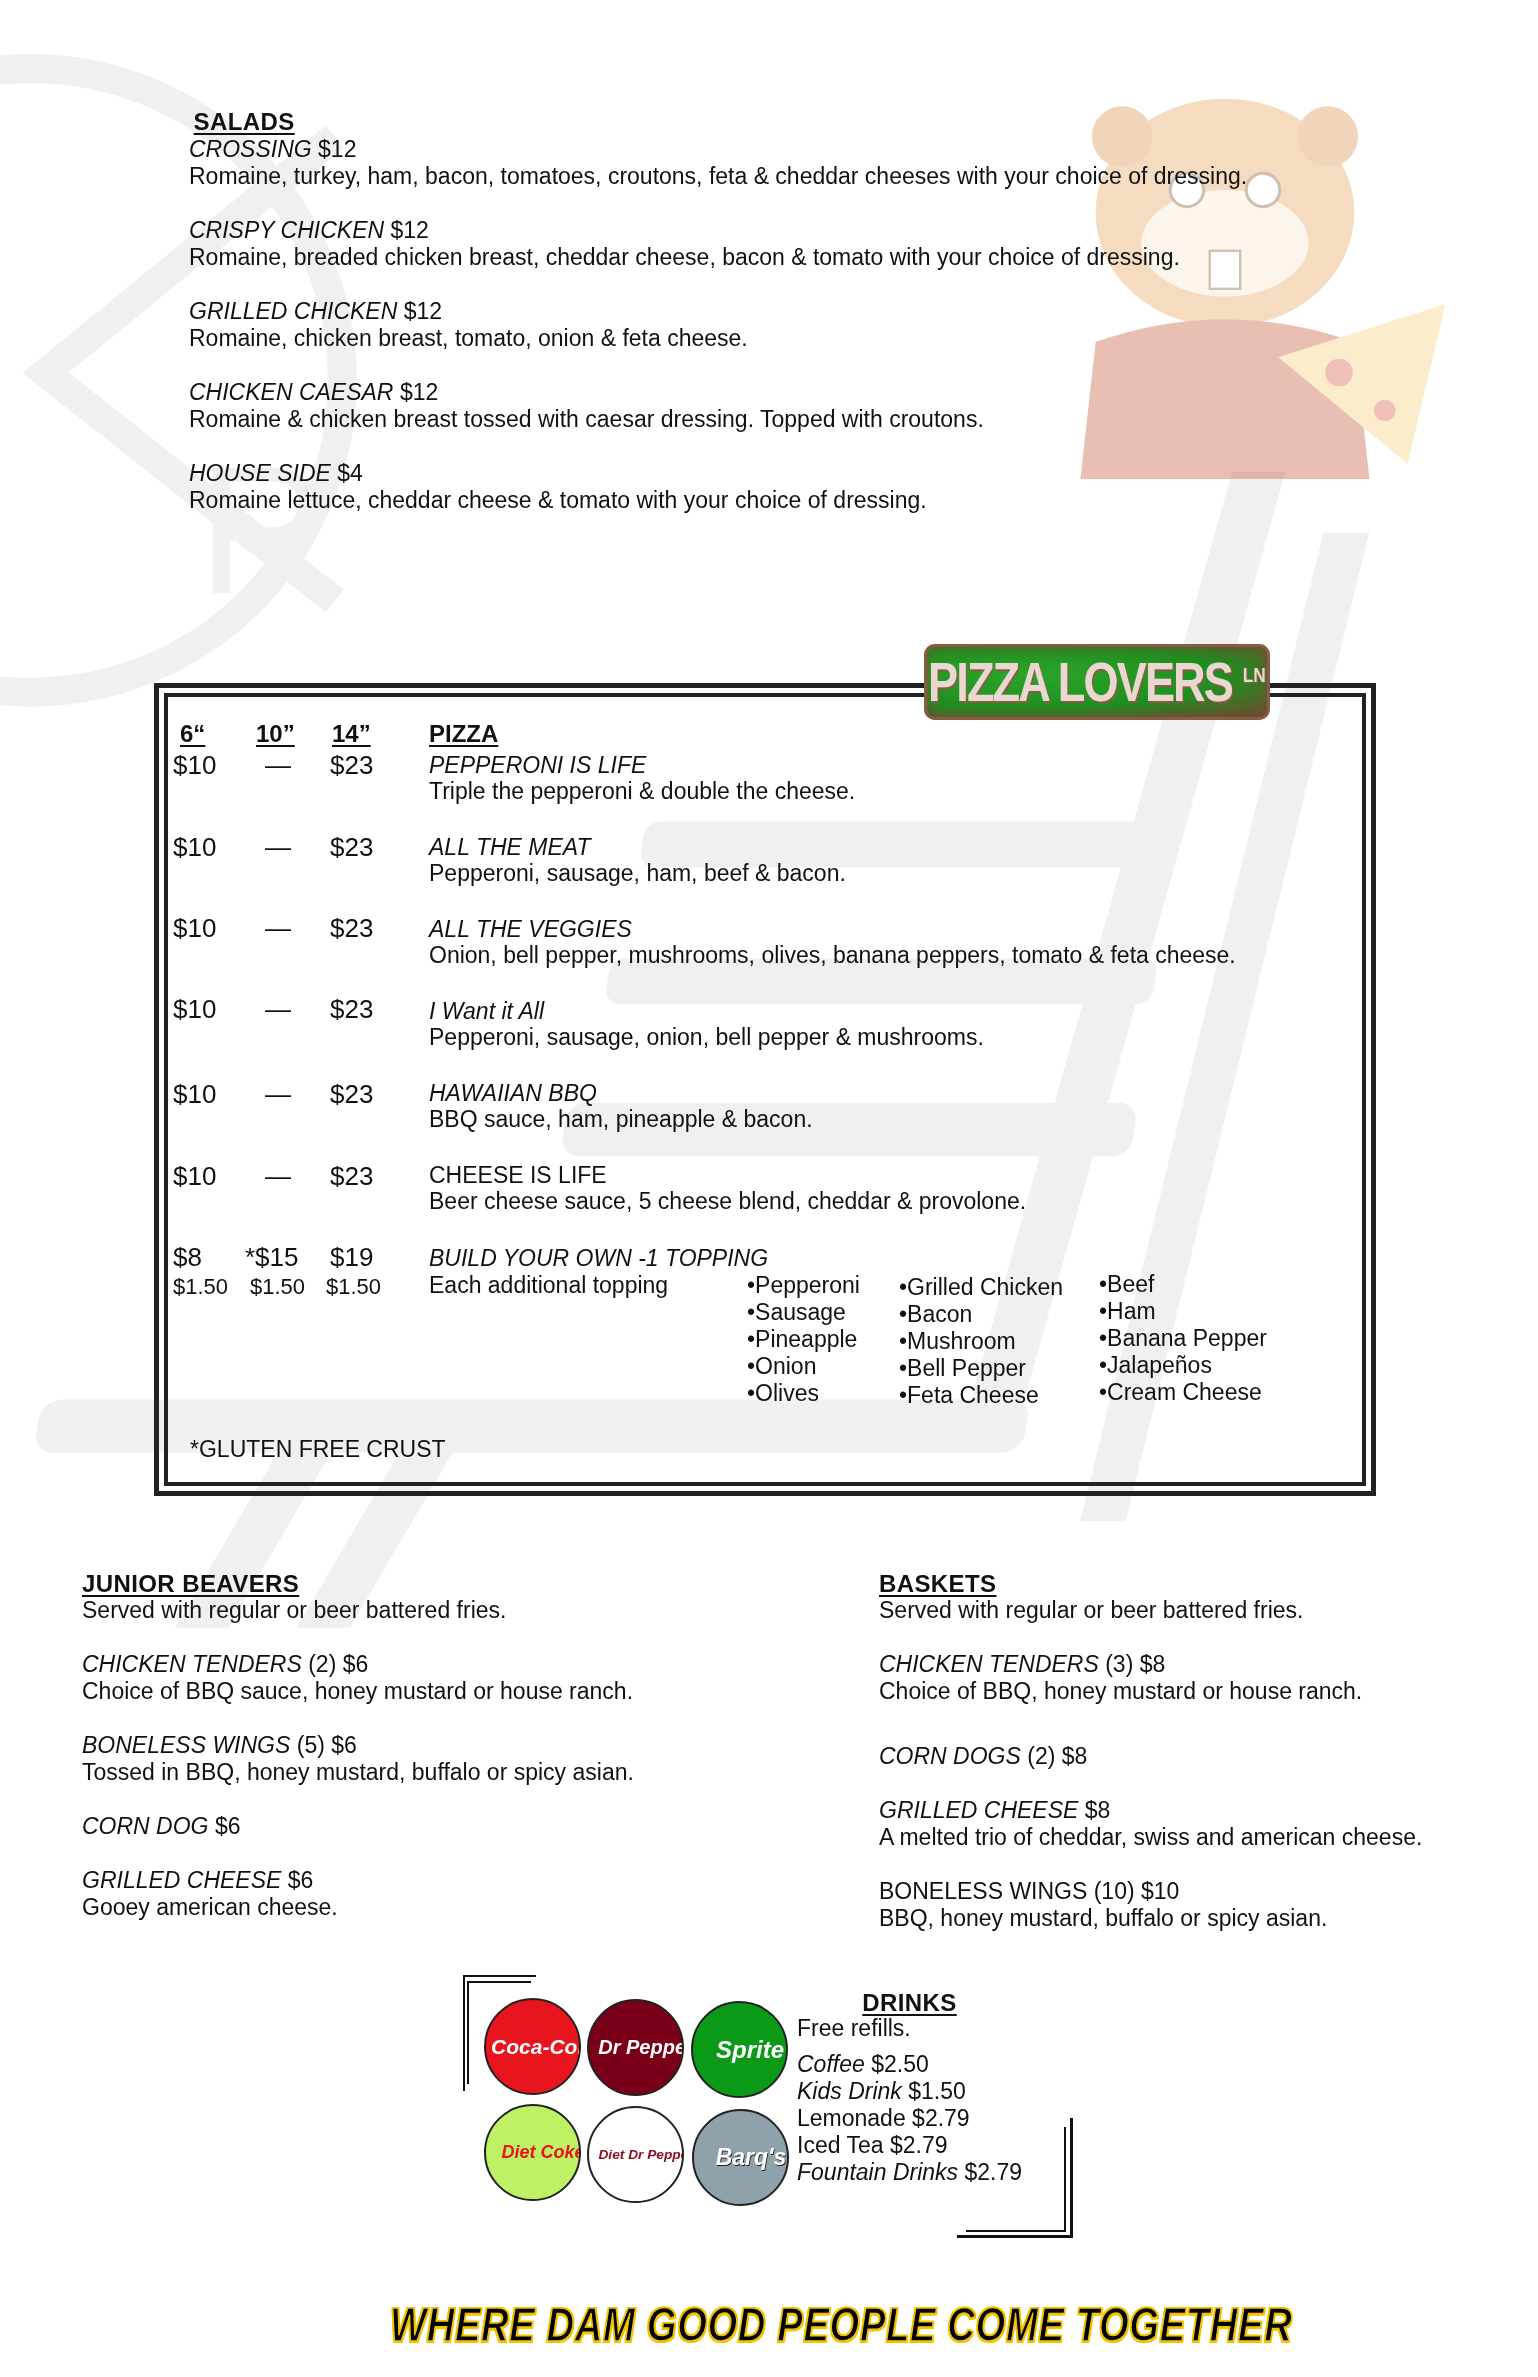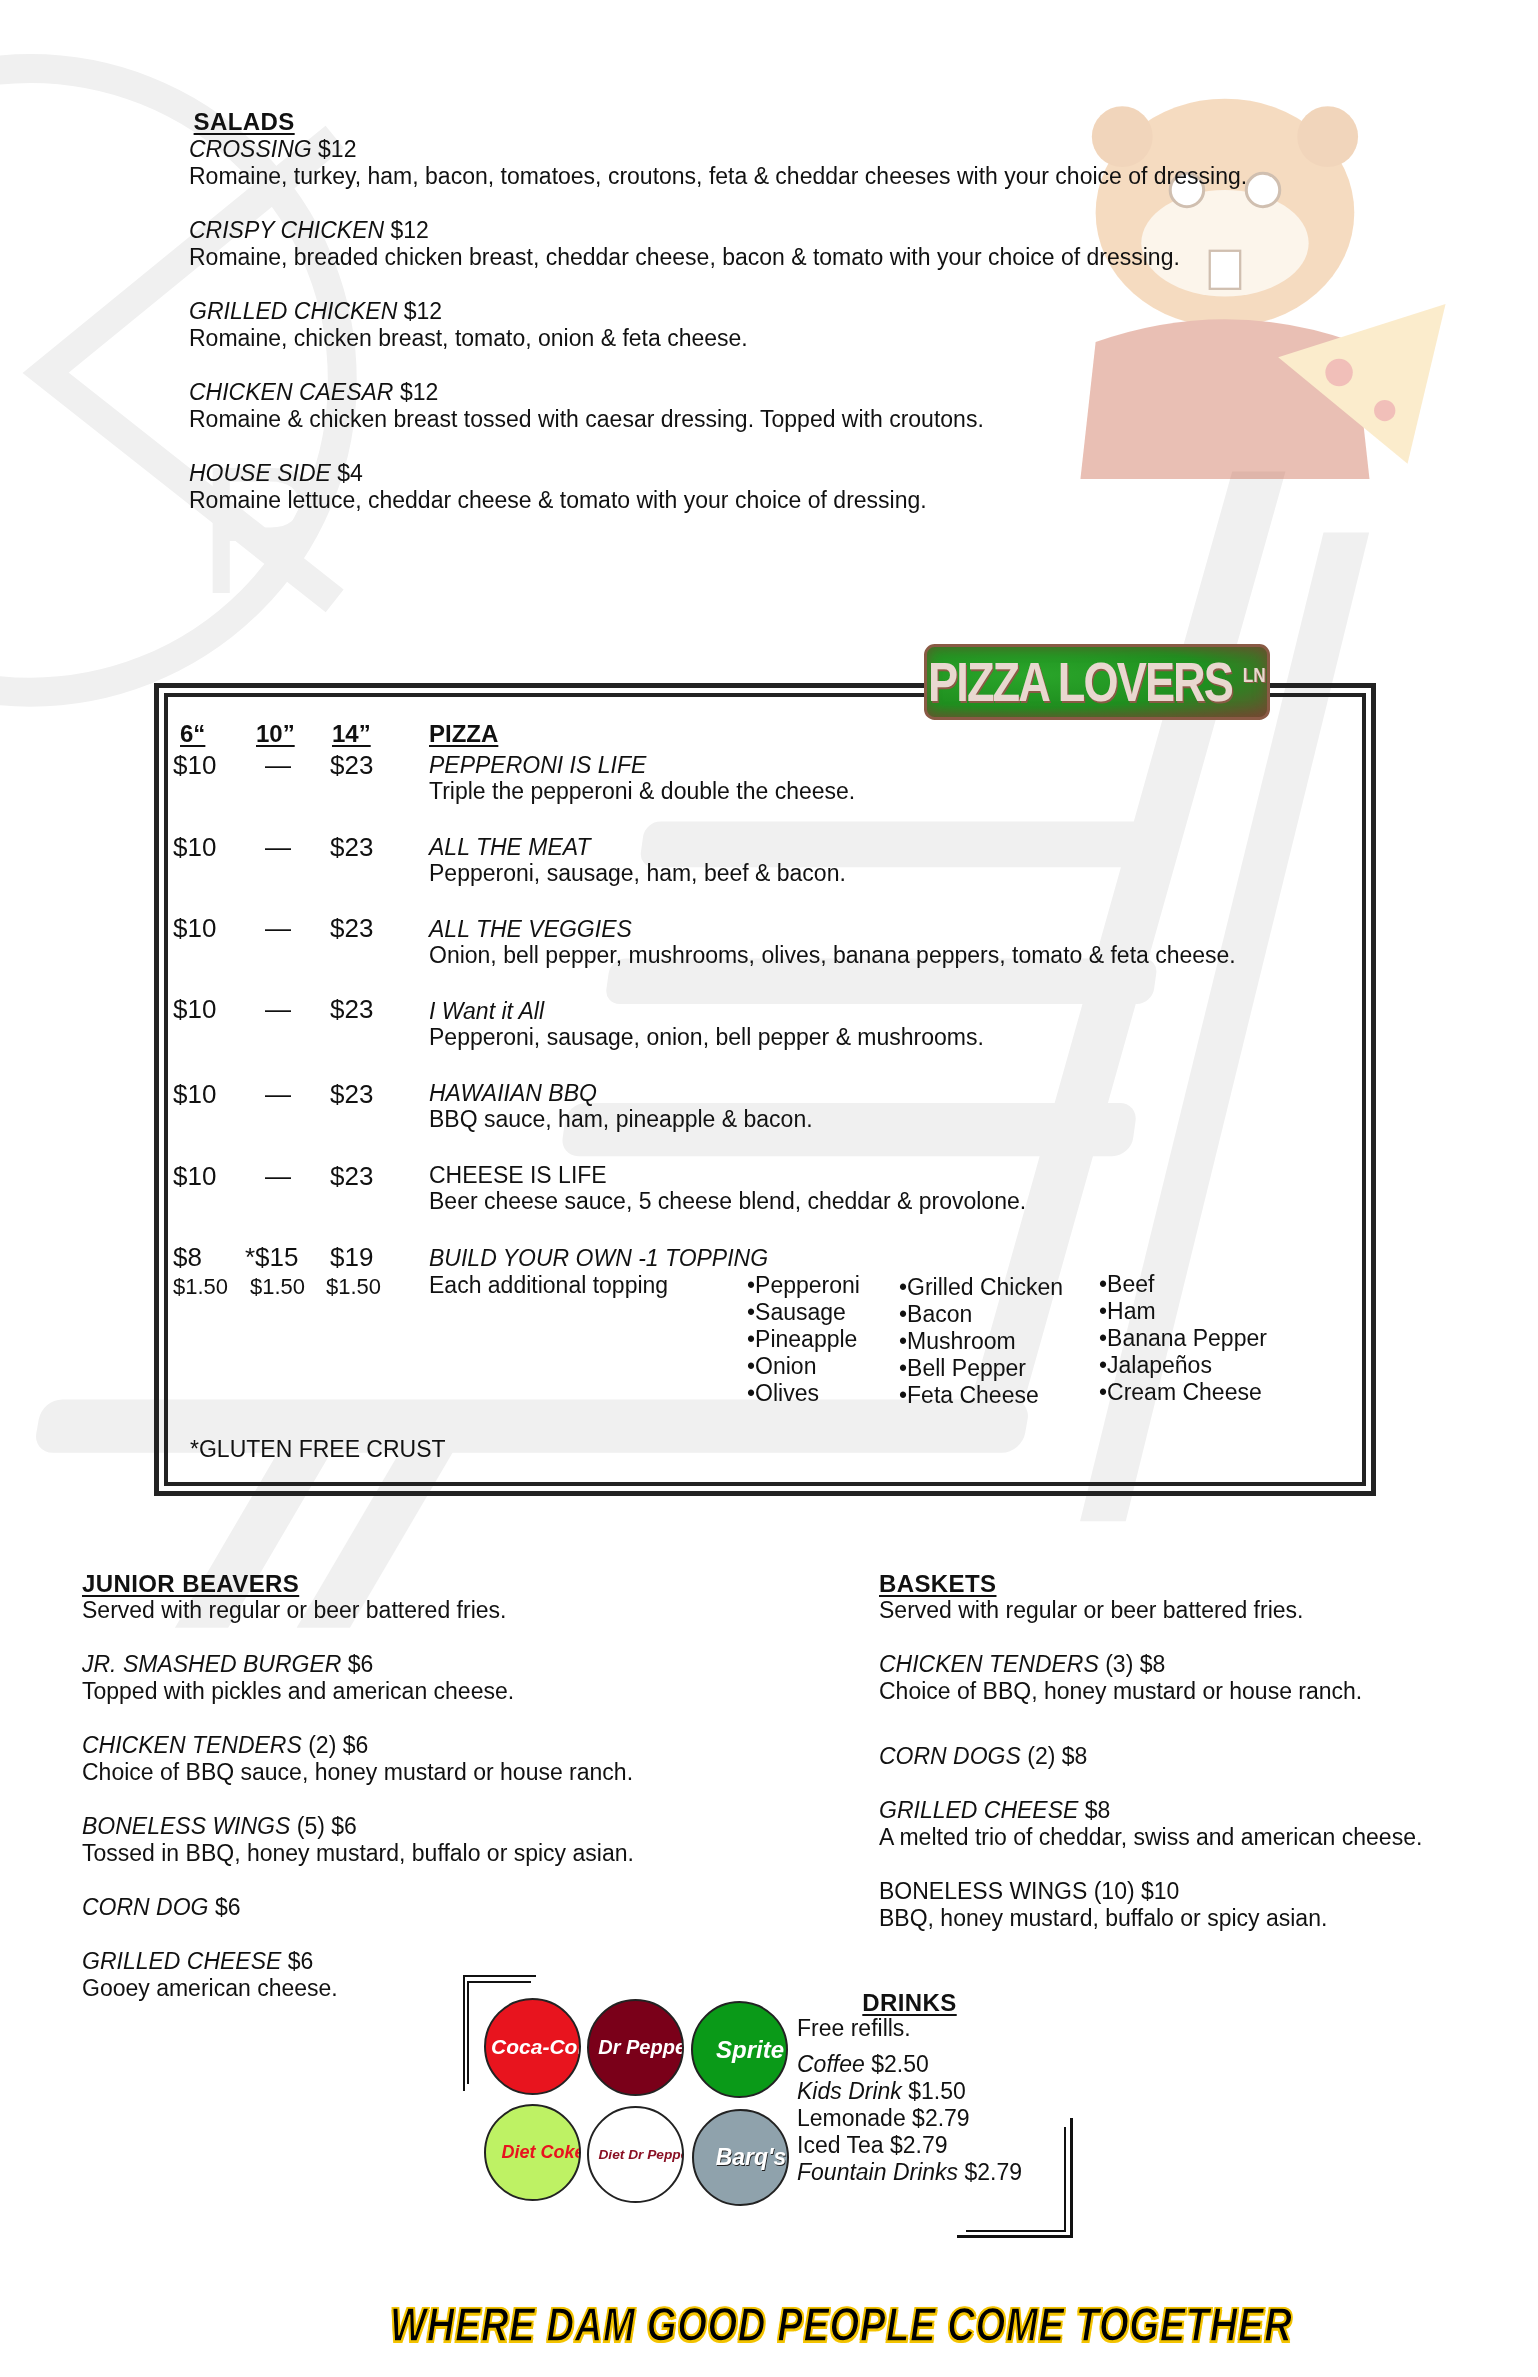--- a/index.html
+++ b/index.html
@@ -188,24 +188,20 @@
   <div class="topping" style="position:static">•Jalapeños</div>
   <div class="topping" style="position:static">•Cream Cheese</div>
 </div>
 
 <div class="pz-desc" style="left:190px;top:1436px;">*GLUTEN FREE CRUST</div>
 
 <div class="abs" style="left:82px;top:1570px;">
   <div class="heading" style="line-height:27px;">JUNIOR BEAVERS</div>
   <div class="desc">Served with regular or beer battered fries.</div>
   <div style="margin-top:27px;">
-    <div class="item-line"><span class="name">JR. SMASHED BURGER</span> <span>$6</span></div>
-    <div class="desc">Topped with pickles and american cheese.</div>
-  </div>
-  <div style="margin-top:27px;">
     <div class="item-line"><span class="name">CHICKEN TENDERS</span> <span>(2) $6</span></div>
     <div class="desc">Choice of BBQ sauce, honey mustard or house ranch.</div>
   </div>
   <div style="margin-top:27px;">
     <div class="item-line"><span class="name">BONELESS WINGS</span> <span>(5) $6</span></div>
     <div class="desc">Tossed in BBQ, honey mustard, buffalo or spicy asian.</div>
   </div>
   <div style="margin-top:27px;">
     <div class="item-line"><span class="name">CORN DOG</span> <span>$6</span></div>
   </div>

